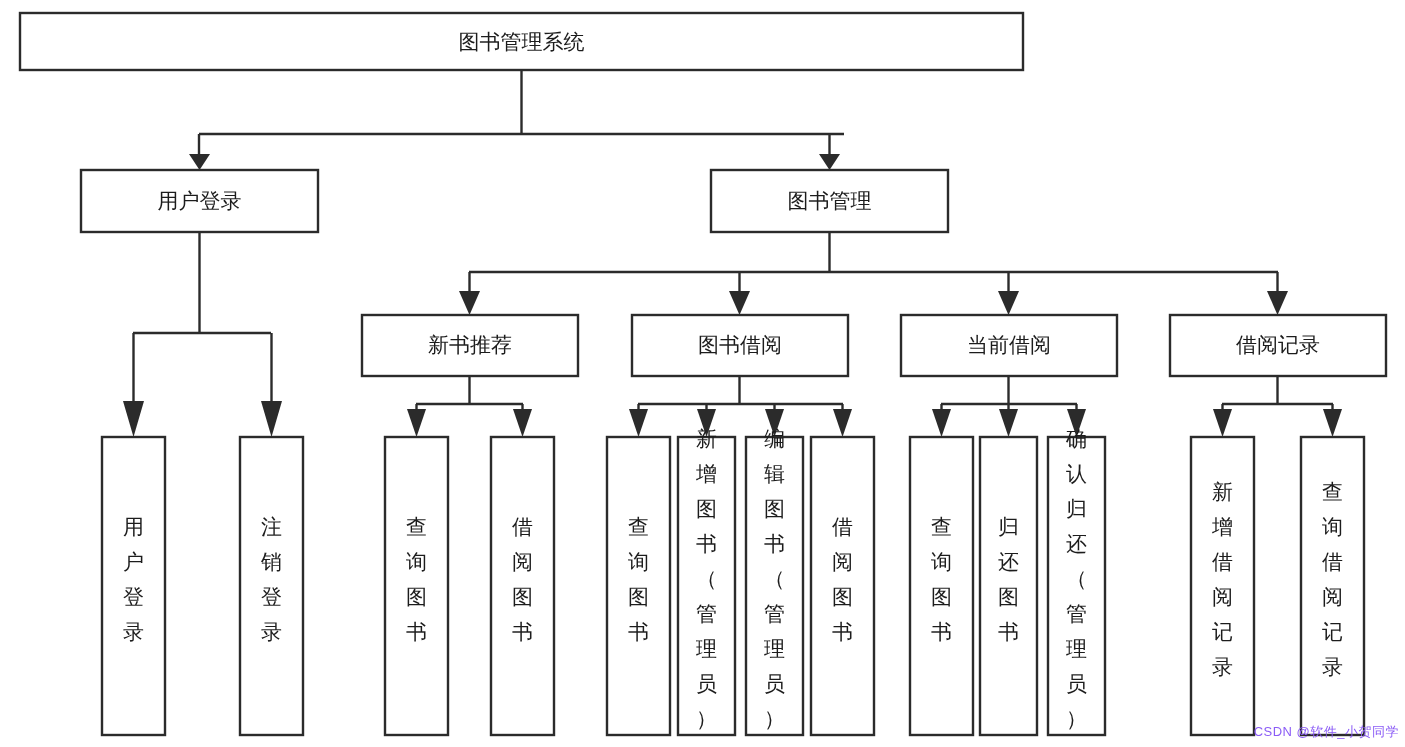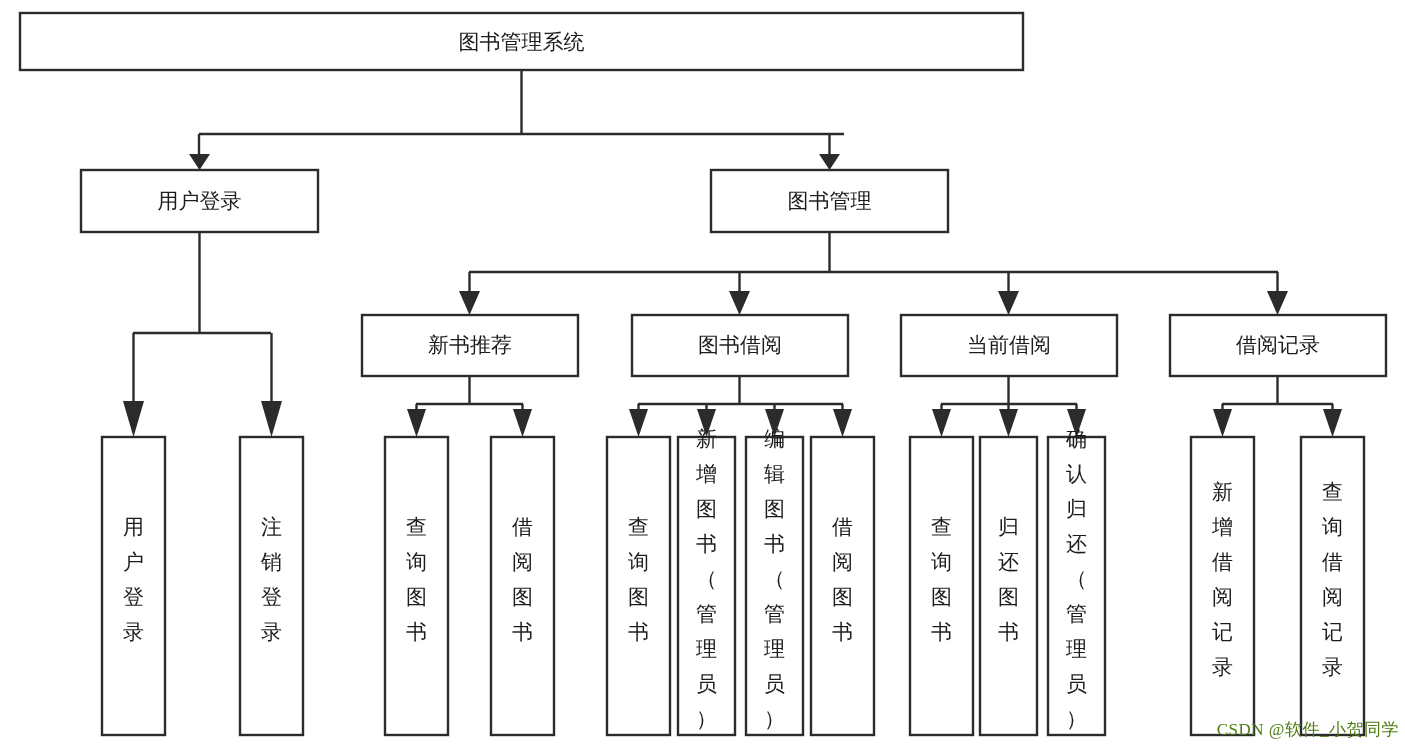--- a/index.html
+++ b/index.html
@@ -52,23 +52,23 @@
   .node-label-vertical {
     fill: #1c1c1c;
     font-family: "Liberation Sans", "DejaVu Sans", sans-serif;
     font-size: 21px;
     text-anchor: middle;
   }
   .watermark {
     position: absolute;
     right: 6px;
     bottom: 6px;
-    color: #4d7c0f;
-    font-size: 17px;
-    font-family: Liberation Serif, serif;
+    color: #8b5cf6;
+    font-size: 13px;
+    font-family: Liberation Sans, sans-serif;
     letter-spacing: 0.5px;
     white-space: nowrap;
     user-select: none;
   }
 </style>
 </head>
 <body>
 
 <div id="diagram-root">
 

